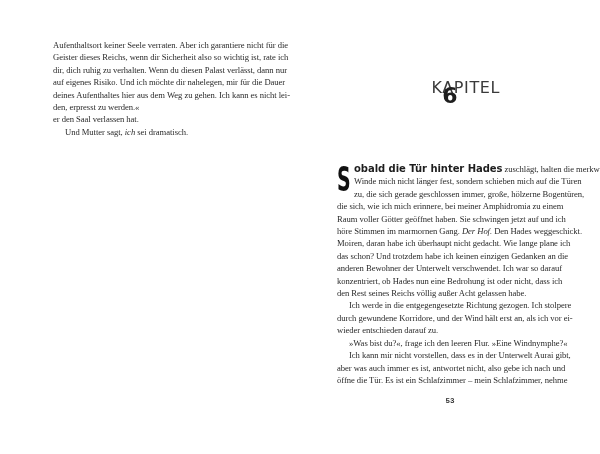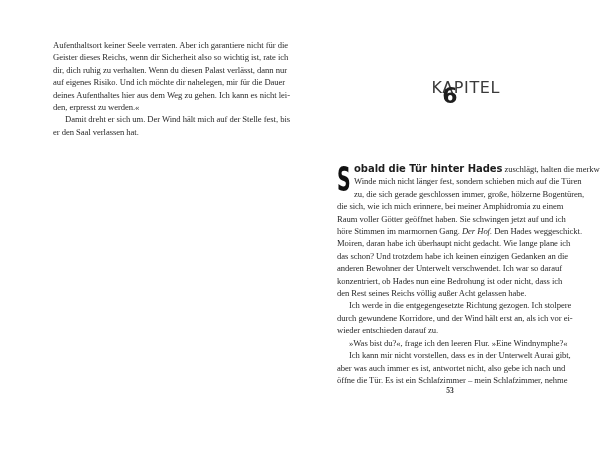--- a/index.html
+++ b/index.html
@@ -33,42 +33,44 @@
   .dropcap {
     float: left; font-family: "DejaVu Sans Condensed", "DejaVu Sans", sans-serif;
     font-weight: bold; font-size: 34px; line-height: 30px; margin: 1px 4px 0 0;
     transform: scaleX(0.62); transform-origin: left top; width: 13px; color: #111;
   }
   .lead-bold {
     font-family: "DejaVu Sans", "Liberation Sans", sans-serif; font-weight: bold;
     font-size: 10px; color: #1e1e1e;
   }
   .page-number {
-    position: absolute; left: 140px; top: 386px; width: 20px; text-align: center;
-    font-family: Liberation Serif, serif; font-size: 7.5px;
+    position: absolute; left: 140px; top: 397px; width: 20px; text-align: center;
+    font-family: Liberation Mono, monospace; font-size: 7.5px;
     font-weight: bold; color: #333;
   }
   em { font-style: italic; }
 </style>
 </head>
 <body>
 
 <div class="page page-left">
   <div class="text-block left-block">
     <p>
       <span class="line">Aufenthaltsort keiner Seele verraten. Aber ich garantiere nicht für die</span>
       <span class="line">Geister dieses Reichs, wenn dir Sicherheit also so wichtig ist, rate ich</span>
       <span class="line">dir, dich ruhig zu verhalten. Wenn du diesen Palast verlässt, dann nur</span>
       <span class="line">auf eigenes Risiko. Und ich möchte dir nahelegen, mir für die Dauer</span>
       <span class="line">deines Aufenthaltes hier aus dem Weg zu gehen. Ich kann es nicht lei-</span>
       <span class="line last">den, erpresst zu werden.«</span>
     </p>
     <p class="indent">
-      <span class="line">Damit dreht er sich um. Der Wind hält mich auf der Stelle fest, bis</span>
       <span class="line last" style="text-indent:0">er den Saal verlassen hat.</span>
+    </p>
+    <p class="indent">
+      <span class="line last"><span>Und Mutter sagt, </span><em>ich</em><span> sei dramatisch.</span></span>
     </p>
   </div>
 </div>
 
 <div class="page page-right">
   <div class="chapter-label">KAPITEL</div>
   <div class="chapter-number">6</div>
 
   <div class="text-block right-block">
     <p>

